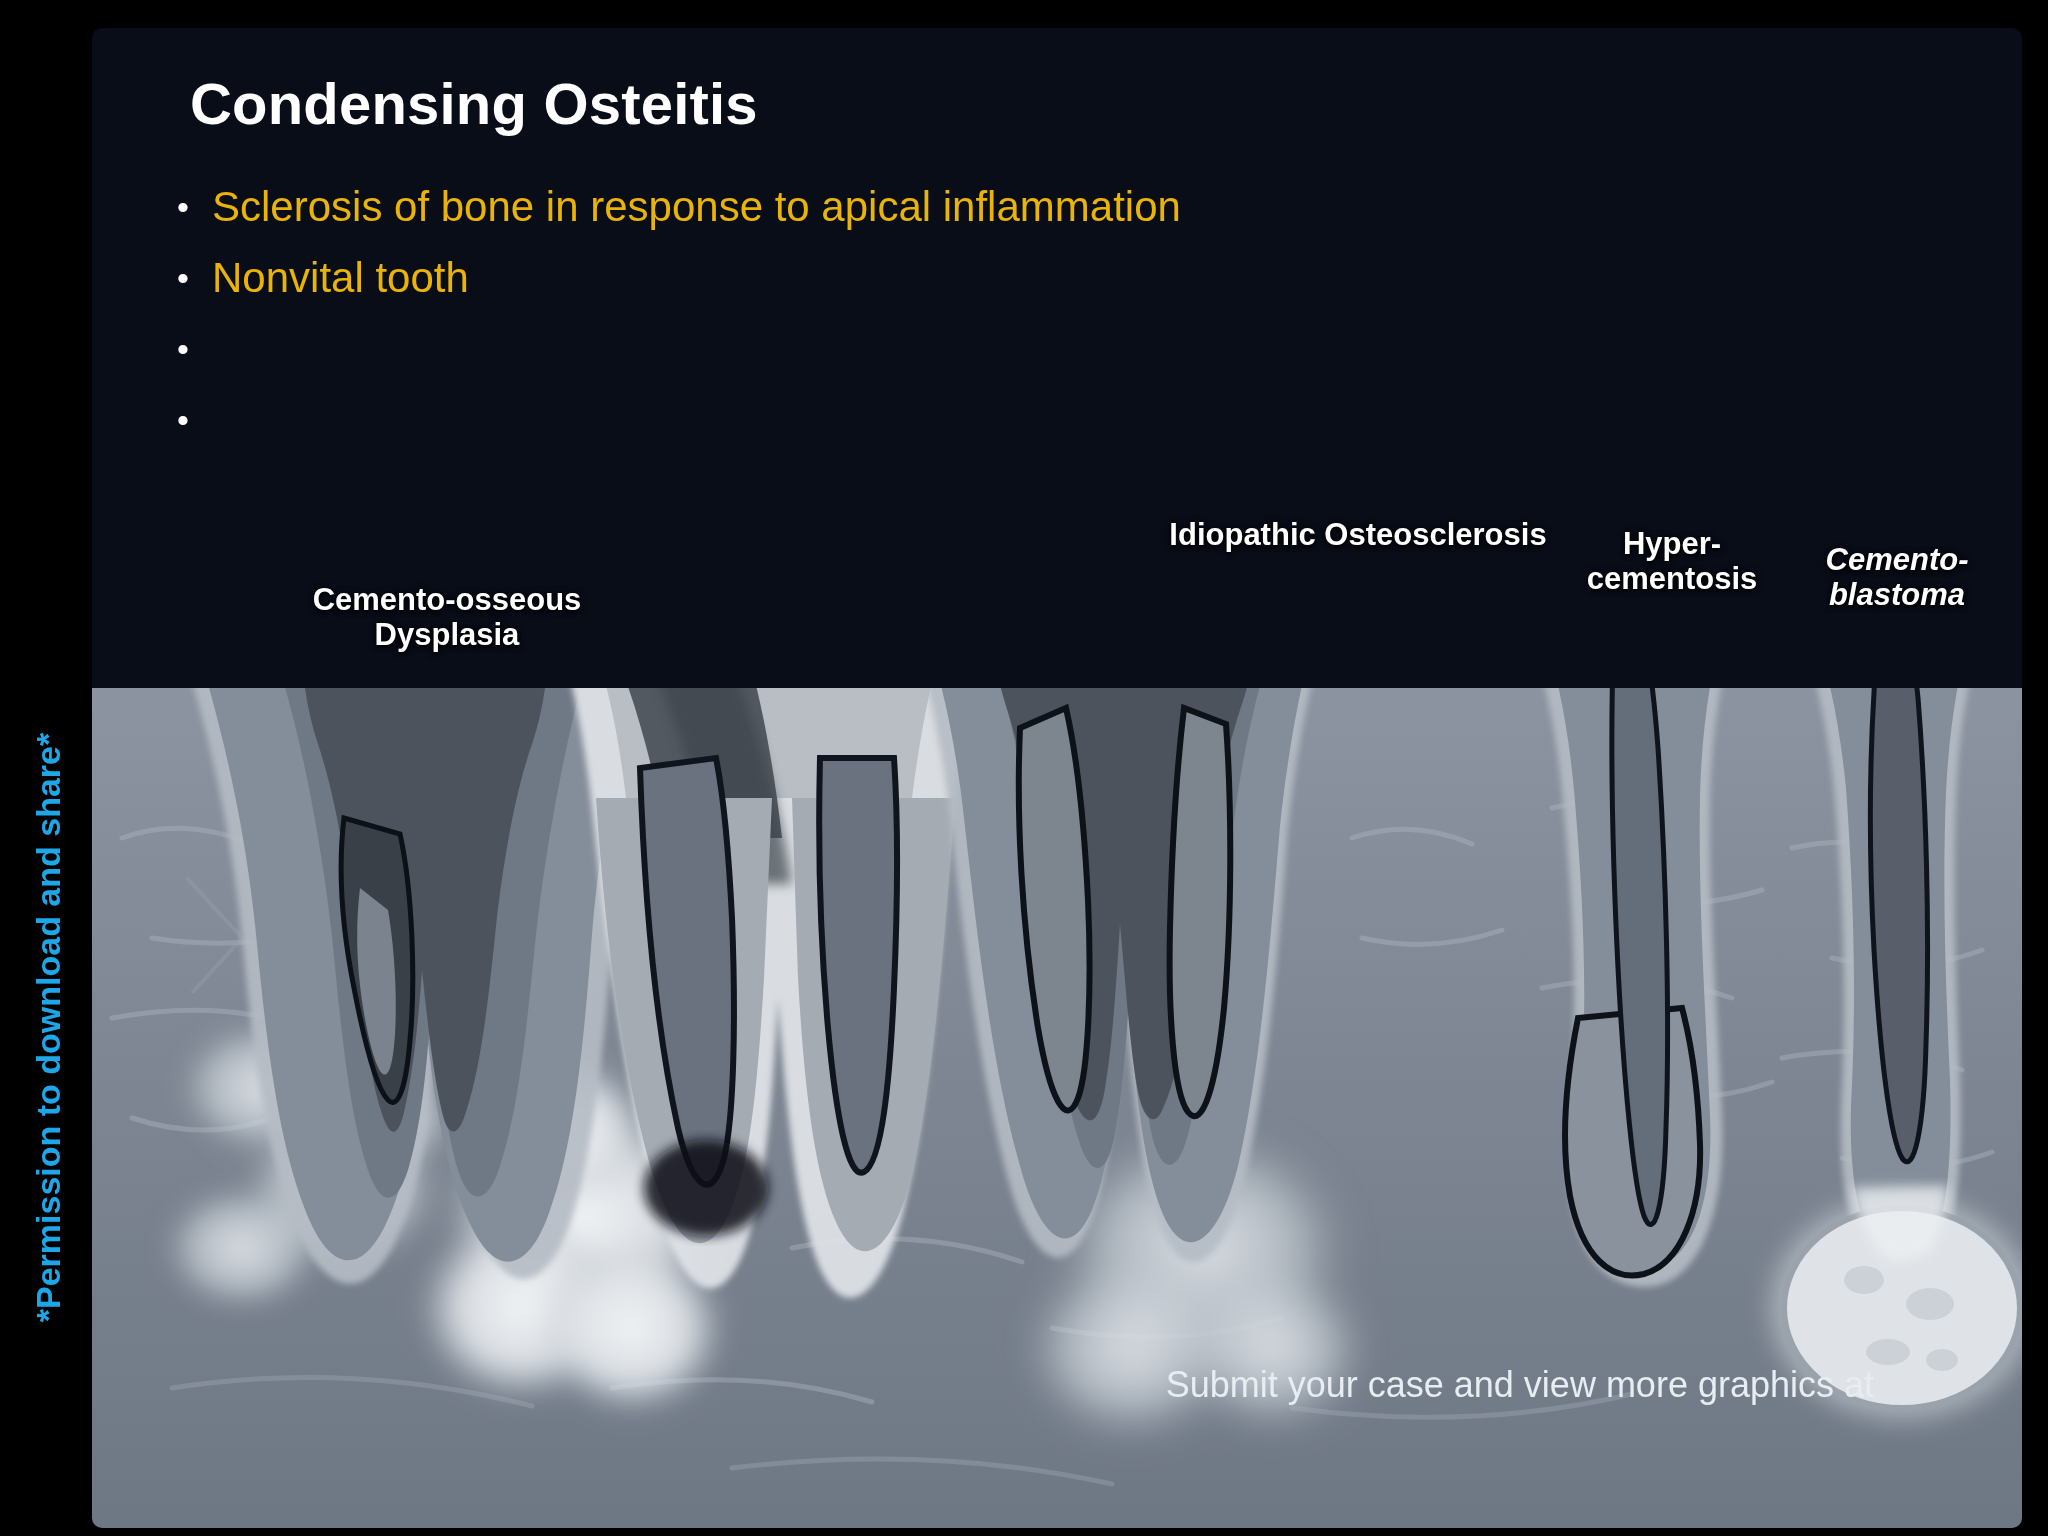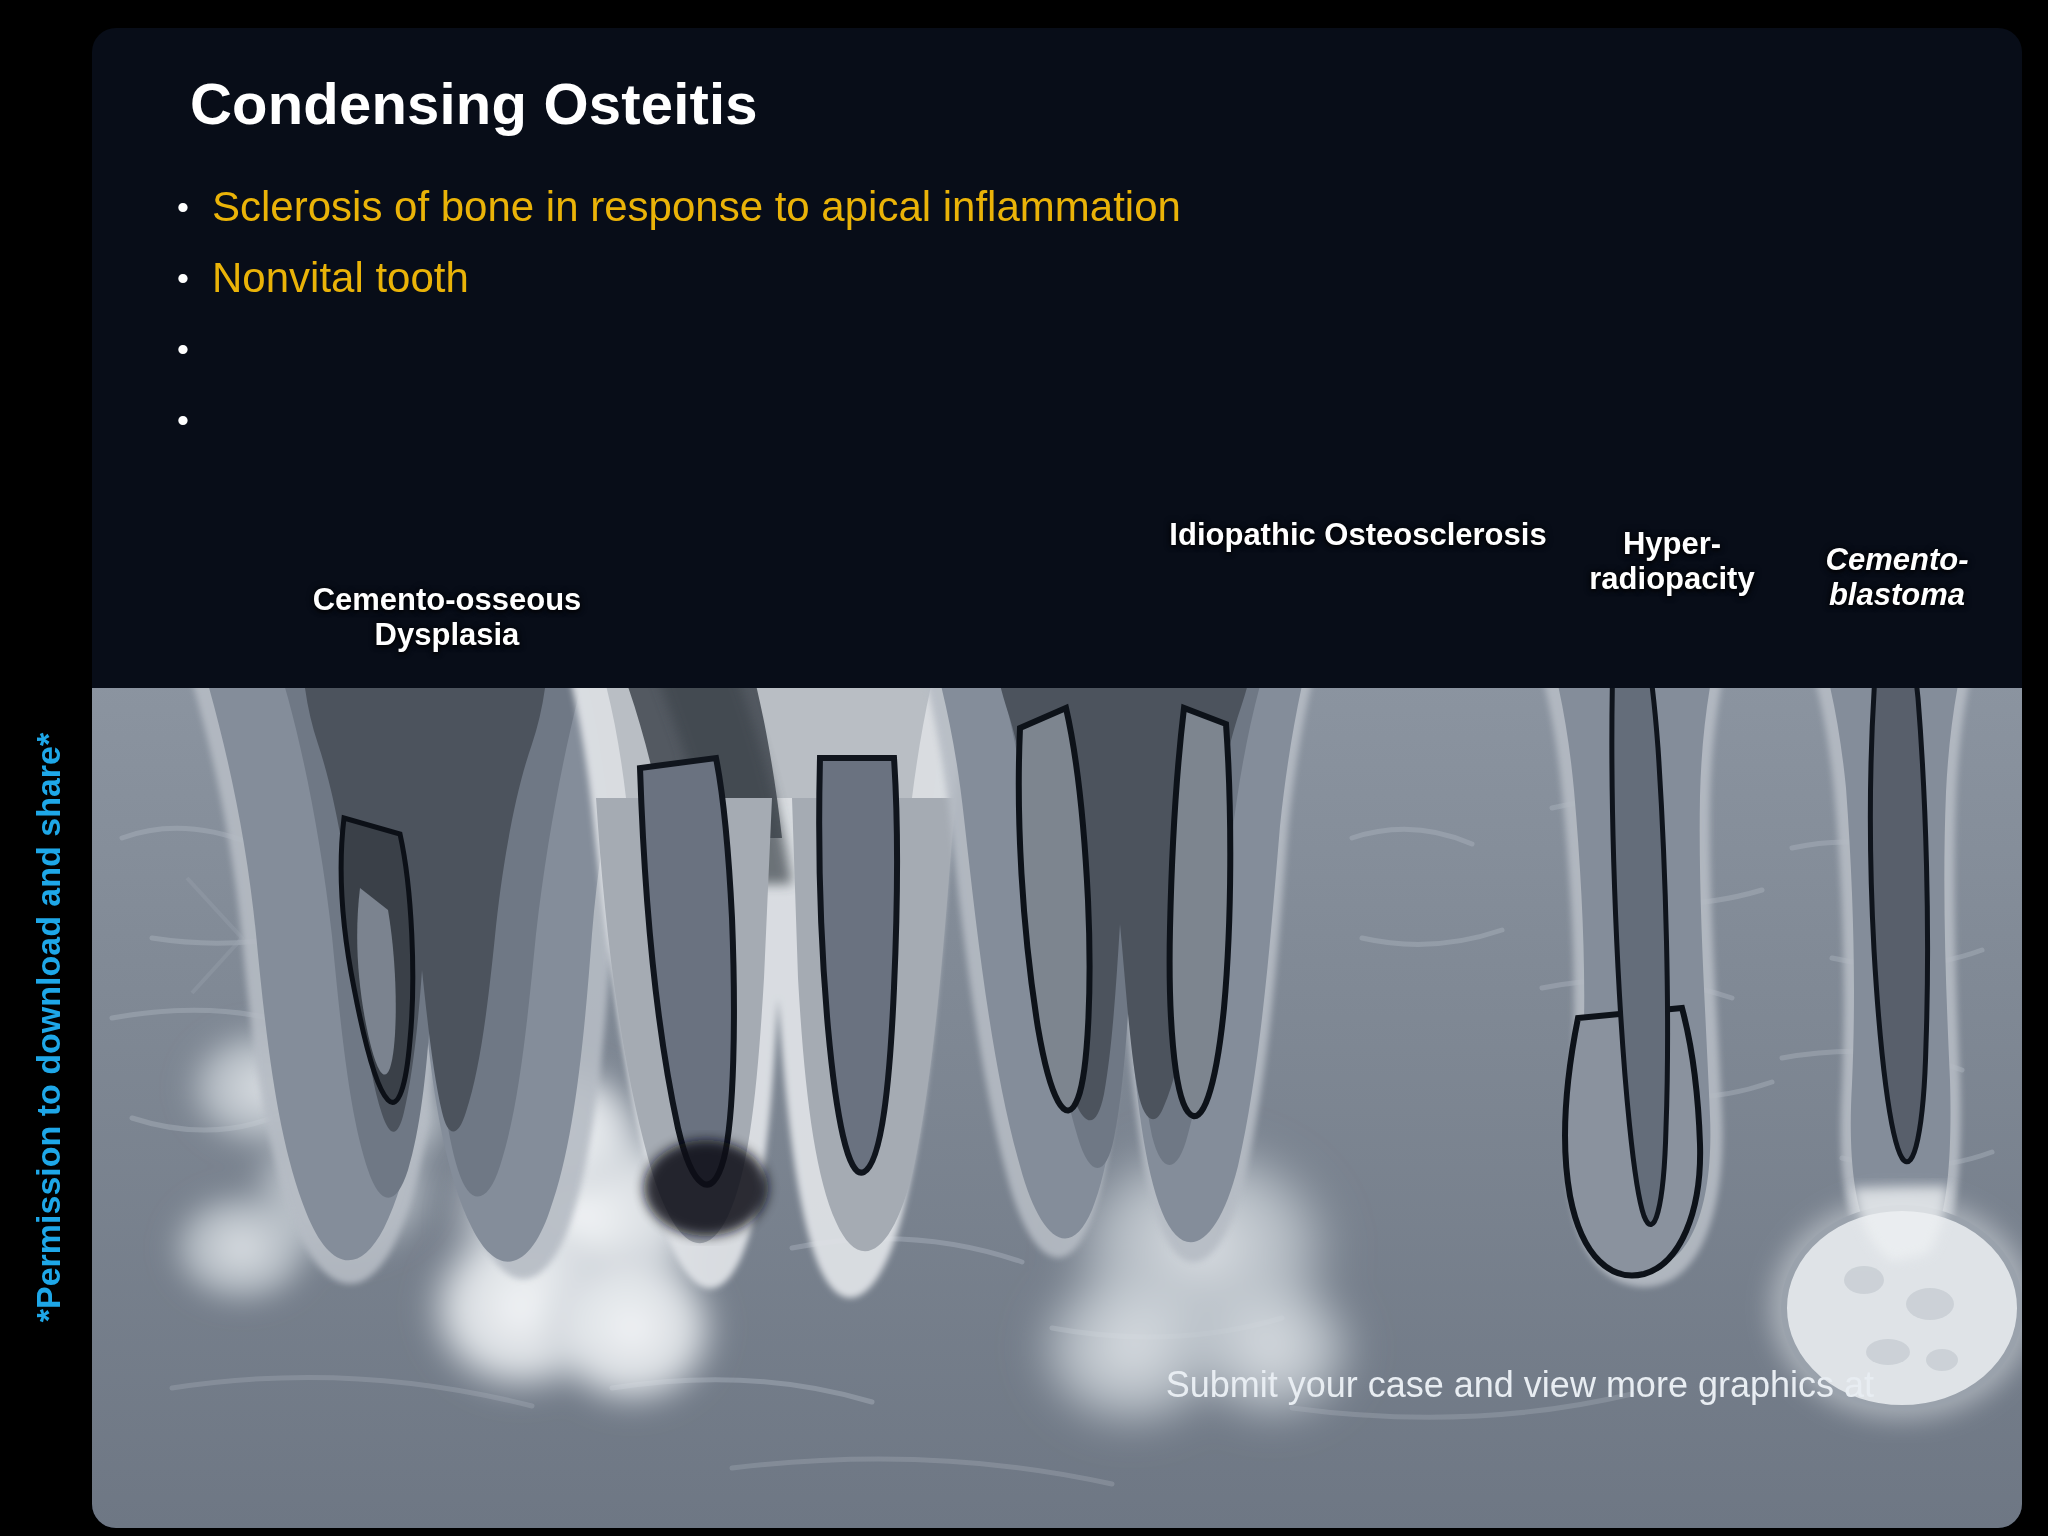--- a/index.html
+++ b/index.html
@@ -2,21 +2,21 @@
 <html><head>
 <meta charset="utf-8">
 <style>
   html,body{margin:0;padding:0;background:#000;}
   body{width:2048px;height:1536px;overflow:hidden;font-family:"Liberation Sans",sans-serif;}
 
   #slide{position:absolute;left:0;top:0;width:2048px;height:1536px;background:#000;}
 
   
   #panel{position:absolute;left:92px;top:28px;width:1930px;height:1500px;
-         background:#080d18;border-radius:24px;overflow:hidden;}
+         background:#080d18;border-radius:10px;overflow:hidden;}
 
   
   #title{position:absolute;left:98px;top:42px;font-size:58px;font-weight:bold;color:#fff;letter-spacing:.2px;}
   .bullets{position:absolute;left:62px;top:148px;width:1790px;}
   .b-row{display:flex;align-items:flex-start;margin-bottom:9px;}
   .b-dot{width:58px;flex:0 0 58px;text-align:center;color:#fff;font-size:34px;line-height:62px;}
   .b-txt{color:#eab308;font-size:42px;line-height:62px;white-space:nowrap;}
 
   
   #xray{position:absolute;left:0;top:660px;width:1930px;height:840px;overflow:hidden;}
@@ -287,21 +287,21 @@
 
     <div class="tlabel" id="lbl-cod">
       <div>Cemento-osseous</div>
       <div>Dysplasia</div>
     </div>
     <div class="tlabel" id="lbl-ios">
       <div>Idiopathic Osteosclerosis</div>
     </div>
     <div class="tlabel" id="lbl-hyp">
       <div>Hyper-</div>
-      <div>radiopacity</div>
+      <div>cementosis</div>
     </div>
     <div class="tlabel" id="lbl-cbl">
       <div>Cemento-</div>
       <div>blastoma</div>
     </div>
 
     <div id="foot-sub">Submit your case and view more graphics at</div>
   </div>
 
   <div id="perm">*Permission to download and share*</div>

